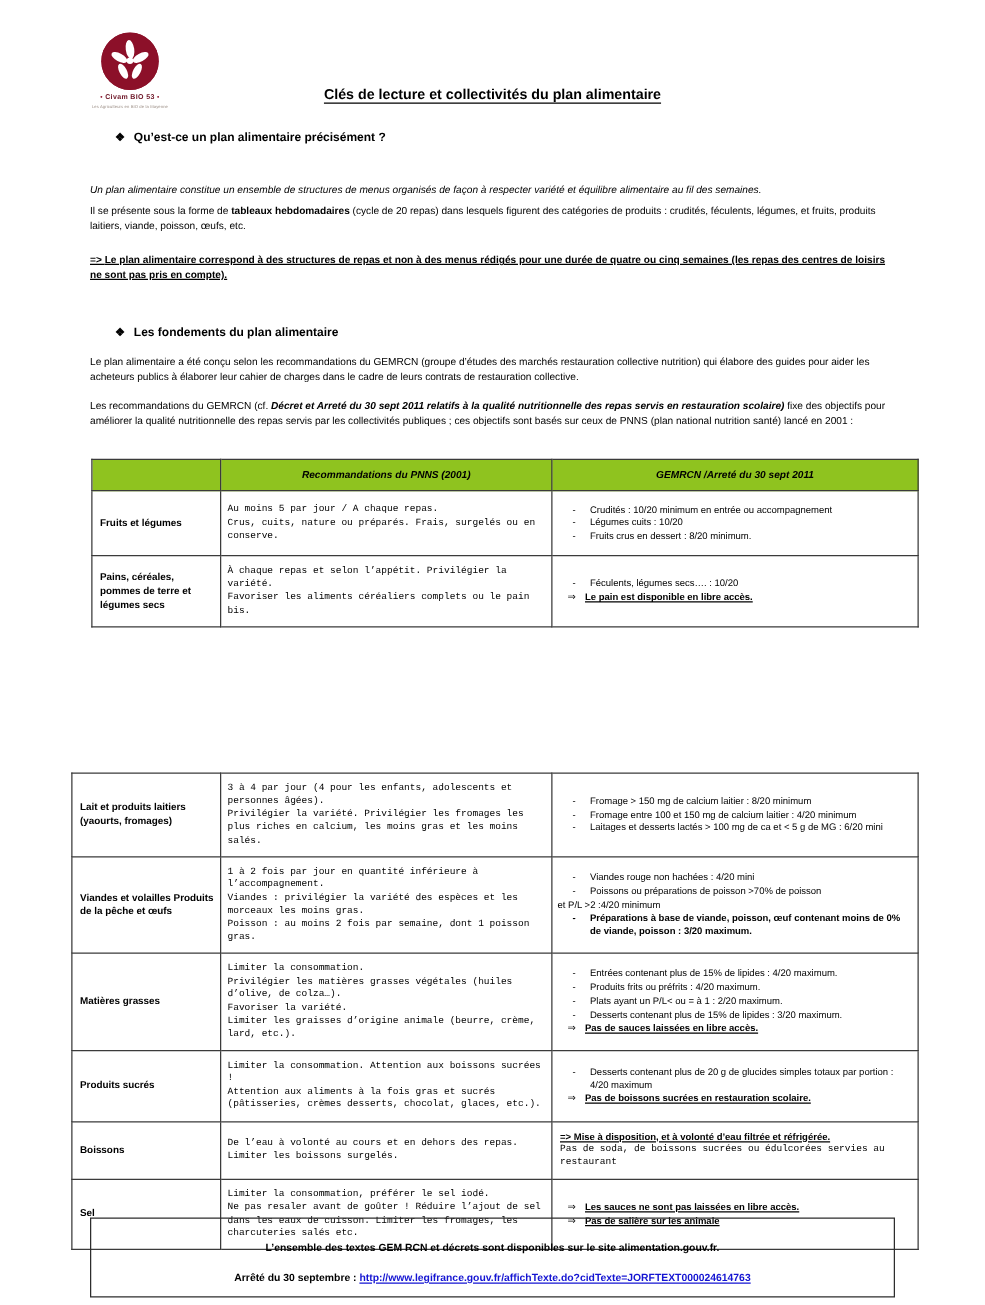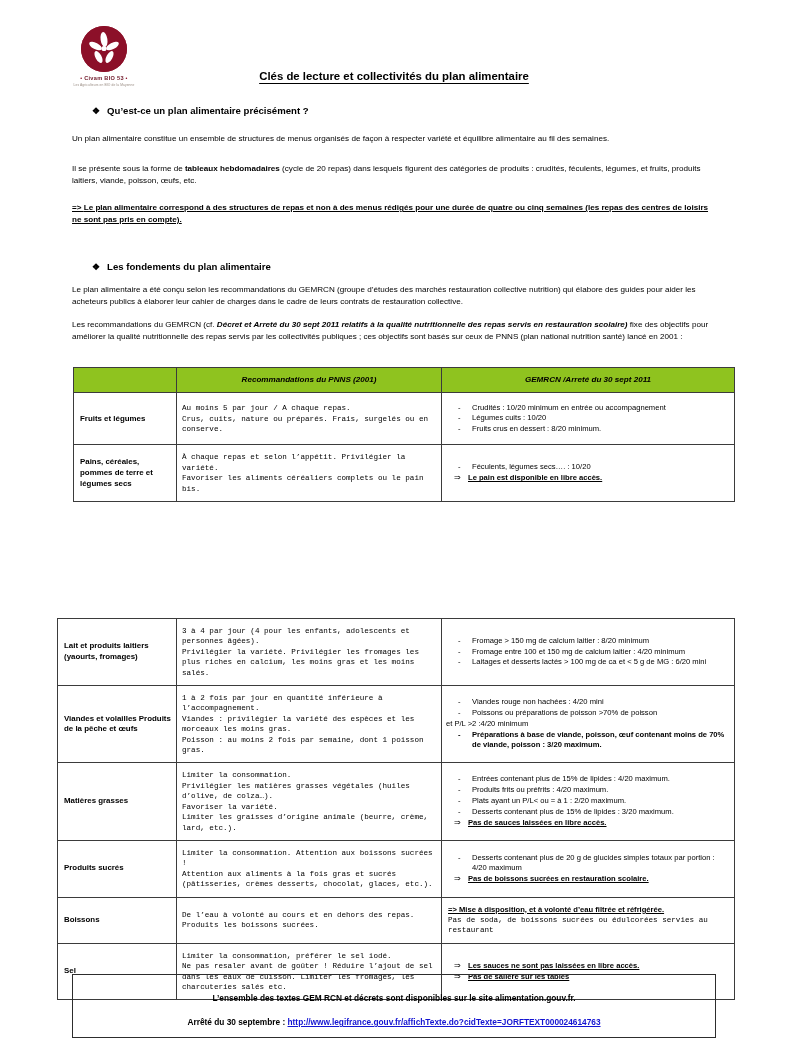--- a/index.html
+++ b/index.html
@@ -193,21 +193,21 @@
   </div>
   <div class="logo-sub">Les Agriculteurs en BIO de la Mayenne</div>
 </div>
 
 <div class="doc-title">Clés de lecture et collectivités du plan alimentaire</div>
 
 <div class="sec-head" style="left:92px; top:105px;">
   <span class="bullet">❖</span><span>Qu’est-ce un plan alimentaire précisément ?</span>
 </div>
 
-<div class="para" style="left:72px; top:133px; width:645px;">Un plan alimentaire constitue un ensemble de structures de menus organisés de façon à respecter variété et équilibre alimentaire au fil des semaines.</div>
+<div class="para" style="left:72px; top:146px; width:645px;font-style:italic;">Un plan alimentaire constitue un ensemble de structures de menus organisés de façon à respecter variété et équilibre alimentaire au fil des semaines.</div>
 
 <div class="para" style="left:72px; top:163px; width:645px;">
   <span>Il se présente sous la forme de </span><b>tableaux hebdomadaires</b><span> (cycle de 20 repas) dans lesquels figurent des catégories de produits : crudités, féculents, légumes, et fruits, produits laitiers, viande, poisson, œufs, etc.</span>
 </div>
 
 <div class="para" style="left:72px; top:202px; width:645px;">
   <span class="u-block">=&gt; </span><span class="u-block">Le plan alimentaire correspond à des structures de repas et non à des menus rédigés pour une durée de quatre ou cinq semaines (les repas des centres de loisirs ne sont pas pris en compte).</span>
 </div>
 
 <div class="sec-head" style="left:92px; top:261px;">
@@ -290,21 +290,21 @@
       <td class="mid">
         <div class="plain-line">1 à 2 fois par jour en quantité inférieure à l’accompagnement.</div>
         <div class="plain-line">Viandes : privilégier la variété des espèces et les morceaux les moins gras.</div>
         <div class="plain-line">Poisson : au moins 2 fois par semaine, dont 1 poisson gras.</div>
       </td>
       <td class="right">
         <ul class="dash">
           <li>Viandes rouge  non hachées : 4/20 mini</li>
           <li>Poissons ou préparations de poisson &gt;70% de poisson</li>
           <li class="flat">et  P/L &gt;2 :4/20 minimum</li>
-          <li style="font-weight:bold;">Préparations à base de viande, poisson, œuf contenant moins de 70% de viande, poisson : 3/20 maximum.</li>
+          <li style="font-weight:bold;">Préparations à base de viande, poisson, œuf contenant moins de 0% de viande, poisson : 3/20 maximum.</li>
         </ul>
       </td>
     </tr>
 
     <tr style="height:63px;">
       <td class="cat">Matières grasses</td>
       <td class="mid">
         <div class="plain-line">Limiter la consommation.</div>
         <div class="plain-line">Privilégier les matières grasses végétales (huiles d’olive, de colza…).</div>
         <div class="plain-line">Favoriser la variété.</div>
@@ -332,38 +332,38 @@
           <li>Desserts contenant plus de 20 g de glucides simples totaux par portion : 4/20 maximum</li>
           <li class="arrow"><span class="ul">Pas de boissons sucrées en restauration scolaire.</span></li>
         </ul>
       </td>
     </tr>
 
     <tr style="height:36px;">
       <td class="cat">Boissons</td>
       <td class="mid">
         <div class="plain-line">De l’eau à volonté au cours et en dehors des repas.</div>
-        <div class="plain-line">Produits les boissons sucrées.</div>
+        <div class="plain-line">Limiter les boissons surgelés.</div>
       </td>
       <td class="right" style="padding-left:6px;">
         <div class="ul-bold">=&gt; Mise à disposition, et à volonté d’eau filtrée et réfrigérée.</div>
         <div class="plain-line">Pas de soda, de boissons sucrées ou édulcorées servies au restaurant</div>
       </td>
     </tr>
 
     <tr style="height:40px;">
       <td class="cat">Sel</td>
       <td class="mid">
         <div class="plain-line">Limiter la consommation, préférer le sel iodé.</div>
         <div class="plain-line">Ne pas resaler avant de goûter ! Réduire l’ajout de sel dans les eaux de cuisson. Limiter les fromages, les charcuteries salés etc.</div>
       </td>
       <td class="right">
         <ul class="dash">
           <li class="arrow"><span class="ul">Les sauces ne sont pas laissées en libre accès.</span></li>
-          <li class="arrow"><span class="ul">Pas de salière sur les tables</span></li>
+          <li class="arrow"><span class="ul">Pas de salière sur les animale</span></li>
         </ul>
       </td>
     </tr>
   </tbody>
 </table>
 
 <div class="footer-box">
   <div class="footer-line1">L’ensemble des textes GEM RCN et décrets sont disponibles sur le site alimentation.gouv.fr.</div>
   <div class="footer-line2">
     <span>Arrêté du 30 septembre : </span><a class="footer-link" href="#">http://www.legifrance.gouv.fr/affichTexte.do?cidTexte=JORFTEXT000024614763</a>

